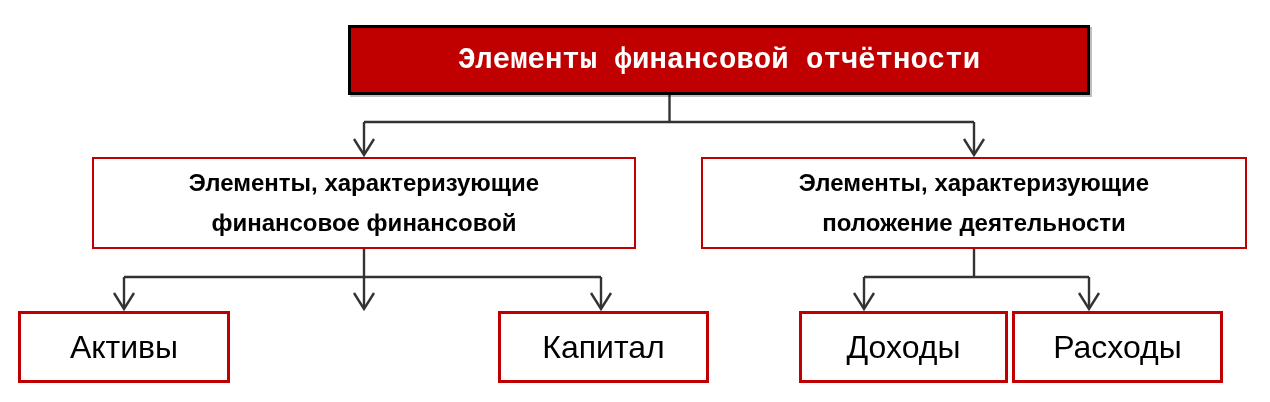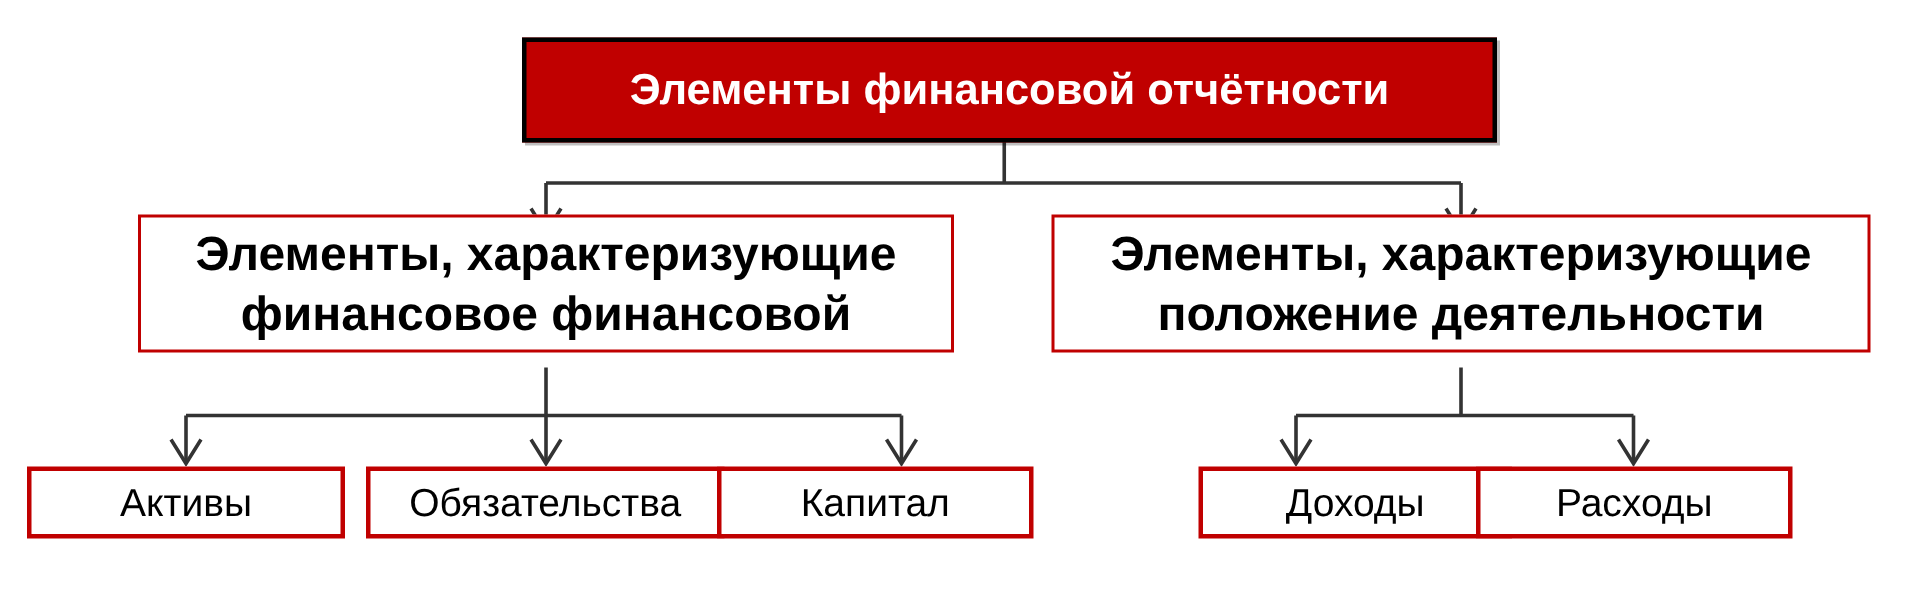--- a/index.html
+++ b/index.html
@@ -38,48 +38,49 @@
     position: absolute;
     display: flex;
     flex-direction: column;
     align-items: center;
     justify-content: center;
     text-align: center;
     background: #ffffff;
     color: var(--text-black);
   }
   .node-root {
-    left: 348px; top: 25px; width: 650px; height: 70px;
+    left: 348px; top: 25px; width: 742px; height: 70px;
     background: var(--accent-red);
     border: 3px solid var(--node-border-black);
     color: var(--title-text);
     font-size: 29px;
     font-weight: bold;
     box-shadow: 2px 2px 0 rgba(0,0,0,0.25);
+    font-family: Liberation Mono, monospace;
   }
   .node-l2 {
-    top: 143px; height: 92px;
+    top: 157px; height: 92px;
     border: 2px solid var(--accent-red);
-    font-size: 32px;
+    font-size: 24px;
     font-weight: bold;
     line-height: 40px;
   }
   .node-l2-left  { left: 92px;  width: 544px; }
   .node-l2-right { left: 701px; width: 546px; }
   .node-l3 {
-    top: 311px; height: 48px;
+    top: 311px; height: 72px;
     border: 3px solid var(--accent-red);
-    font-size: 26px;
+    font-size: 32px;
     font-weight: normal;
   }
   .node-l3-assets      { left: 18px;  width: 212px; }
   .node-l3-liabilities { left: 244px; width: 239px; }
-  .node-l3-equity      { left: 478px; width: 211px; }
+  .node-l3-equity      { left: 498px; width: 211px; }
   .node-l3-income      { left: 760px; width: 209px; margin-left: 39px; }
-  .node-l3-expenses    { left: 984px; width: 211px; }
+  .node-l3-expenses    { left: 1012px; width: 211px; }
   .node-line { display: block; }
 </style>
 </head>
 <body>
 
 <div class="canvas">
 
   <svg class="connectors" viewBox="0 0 1270 402" xmlns="http://www.w3.org/2000/svg" aria-hidden="true">
 
     <path d="M669.5,90 L669.5,122"></path>
@@ -115,23 +116,20 @@
     <span class="node-line">финансовое финансовой</span>
   </div>
   <div class="node node-l2 node-l2-right">
     <span class="node-line">Элементы, характеризующие</span>
     <span class="node-line">положение деятельности</span>
   </div>
 
   <div class="node node-l3 node-l3-assets">
     <span class="node-line">Активы</span>
   </div>
-  <div class="node node-l3 node-l3-liabilities">
-    <span class="node-line">Обязательства</span>
-  </div>
   <div class="node node-l3 node-l3-equity">
     <span class="node-line">Капитал</span>
   </div>
   <div class="node node-l3 node-l3-income">
     <span class="node-line">Доходы</span>
   </div>
   <div class="node node-l3 node-l3-expenses">
     <span class="node-line">Расходы</span>
   </div>
 

